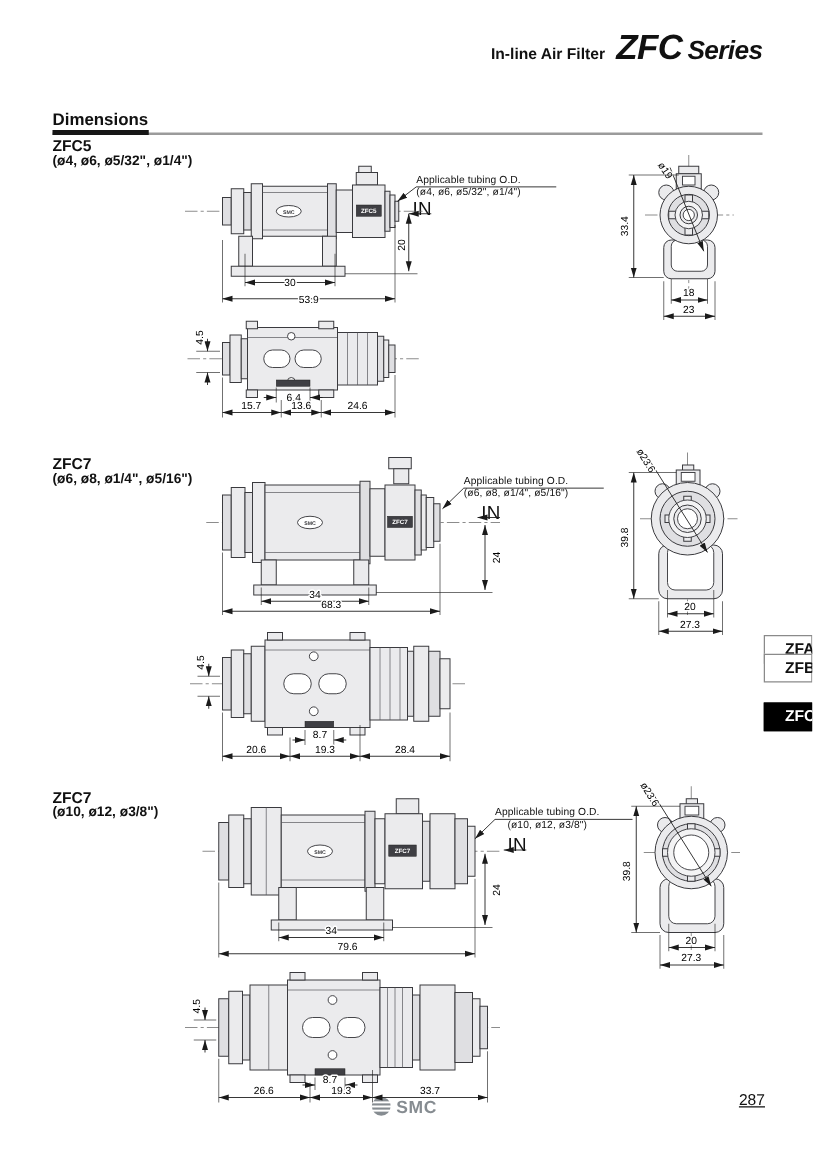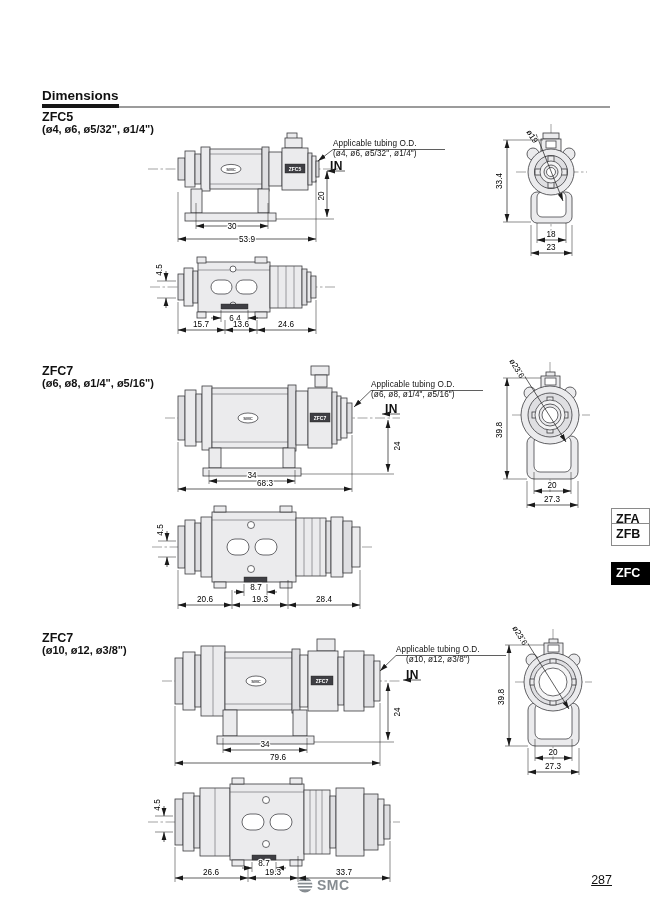--- a/index.html
+++ b/index.html
@@ -14,26 +14,26 @@
 
   
   .dim-heading{position:absolute;left:42px;top:88px;font-size:13.5px;font-weight:bold;text-align:right;}
   .rule-gray{position:absolute;left:42px;top:106px;width:568px;height:2px;background:#9b9b9b;}
   .rule-dark{position:absolute;left:42px;top:104px;width:77px;height:4px;background:#161616;}
 
   .sec-title{position:absolute;left:42px;font-size:12.5px;font-weight:bold;}
   .sec-sub{position:absolute;left:42px;font-size:11px;font-weight:bold;}
 
   .callout{position:absolute;font-size:8.2px;line-height:10px;white-space:nowrap;letter-spacing:.1px;text-align:center;}
-  .in-label{position:absolute;font-size:12px;font-weight:bold;letter-spacing:.3px;}
+  .in-label{position:absolute;font-size:15px;font-weight:normal;letter-spacing:.3px;}
 
   
   .tab{position:absolute;left:611px;width:39px;height:23px;box-sizing:border-box;
        border:1.5px solid #8a8a8a;background:#fff;font-weight:bold;font-size:12.5px;
-       line-height:20px;padding-left:4px;}
+       line-height:20px;padding-left:16px;}
   .tab.active{background:#000;border-color:#000;color:#fff;}
 
   
   .footer-logo{position:absolute;left:296px;top:875px;display:flex;align-items:center;gap:2px;}
   .footer-logo .brand{font-size:14px;font-weight:bold;color:#868c91;letter-spacing:.5px;}
   .page-num{position:absolute;right:38px;top:873px;font-size:12.5px;text-decoration:underline;}
 
   
   svg.art{position:absolute;left:0;top:0;}
   .pf{fill:#ebebed;stroke:#3a3a3e;stroke-width:.8;}
@@ -54,20 +54,24 @@
   text.tag{font-family:"Liberation Sans",sans-serif;font-weight:bold;font-size:5px;
            fill:#fff;text-anchor:middle;}
   text.mini{font-family:"Liberation Sans",sans-serif;font-weight:bold;font-size:4.2px;
             fill:#3c3c40;text-anchor:middle;}
 </style>
 </head>
 <body>
 
 <div class="page">
 
+  <div class="hdr">
+    <span class="hdr-product">In-line Air Filter</span>
+    <span><span class="hdr-series">ZFC</span><span class="hdr-series hdr-series-suffix">Series</span></span>
+  </div>
 
   <div class="dim-heading">Dimensions</div>
   <div class="rule-gray"></div>
   <div class="rule-dark"></div>
 
   <div class="sec-title" style="top:110px">ZFC5</div>
   <div class="sec-sub" style="top:123px">(ø4, ø6, ø5/32", ø1/4")</div>
   <div class="sec-title" style="top:364px">ZFC7</div>
   <div class="sec-sub" style="top:377px">(ø6, ø8, ø1/4", ø5/16")</div>
   <div class="sec-title" style="top:631px">ZFC7</div>

